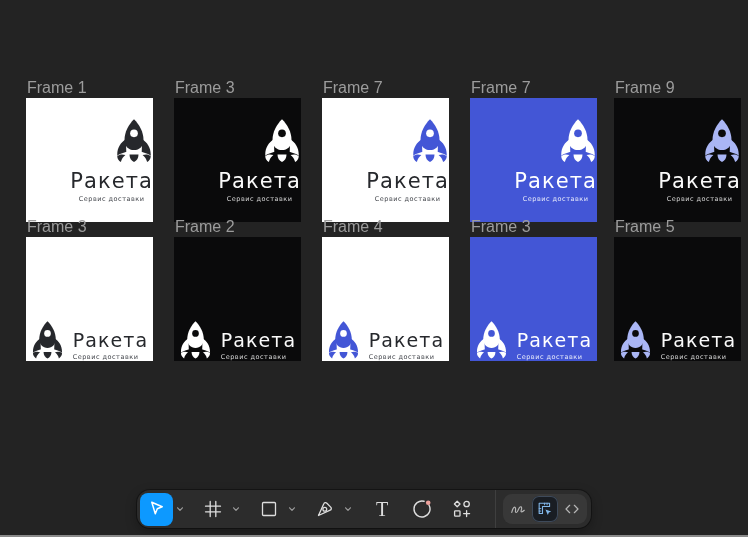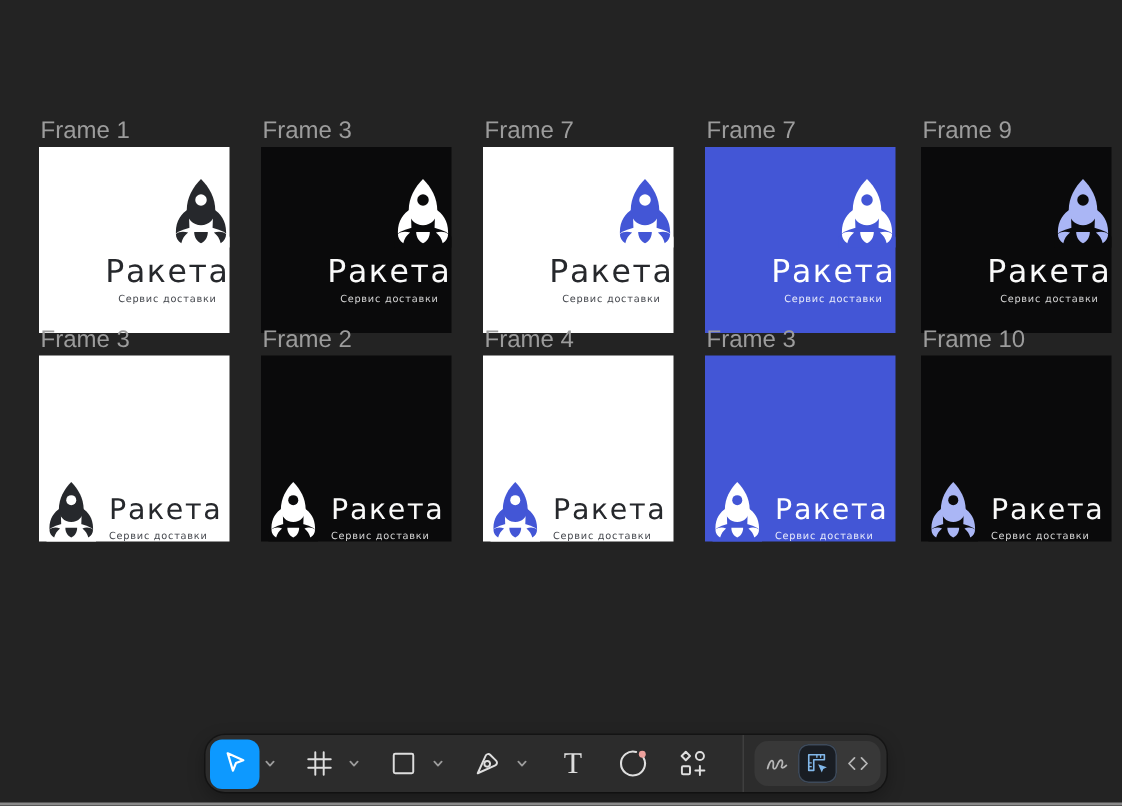--- a/index.html
+++ b/index.html
@@ -259,21 +259,21 @@
       <path class="lg" d="M87 82 C87 88 84 92.5 79 95.5 C77.5 89 74 84 69 80 C76 77.5 82.5 78.5 87 82 Z"></path>
     </svg>
     <div class="ltext">
       <div class="ltitle">Ракета</div>
       <div class="lsub">Сервис доставки</div>
     </div>
   </div>
 </div>
 
 <div class="frame c4 r1 horizontal" style="--fbg: #0a0a0b; --flogo: #aab6f5; --ftitle: #fafafa; --fsub: #d6d6d6;">
-  <div class="frame-label">Frame 10</div>
+  <div class="frame-label">Frame 5</div>
   <div class="logo">
     <svg class="rocket" viewBox="8 0 84 100" preserveAspectRatio="xMidYMid meet">
       <path class="lg" d="M50 1 C62 13 71 29 71 47 C71 60 62 69 50 69 C38 69 29 60 29 47 C29 29 38 13 50 1 Z"></path>
       <path class="lg" d="M32 45 C21 52 13 63 13 79 L13 91 C18 83 25 77.5 33 74.5 Z"></path>
       <path class="lg" d="M68 45 C79 52 87 63 87 79 L87 91 C82 83 75 77.5 67 74.5 Z"></path>
       <circle class="bgc" cx="50" cy="32" r="8.5"></circle>
       <ellipse class="bgc" cx="50" cy="98" rx="47" ry="27"></ellipse>
       <path class="lg" d="M40 79 L60 79 C60 87 56 93 50 95.5 C44 93 40 87 40 79 Z"></path>
       <path class="lg" d="M13 82 C13 88 16 92.5 21 95.5 C22.5 89 26 84 31 80 C24 77.5 17.5 78.5 13 82 Z"></path>
       <path class="lg" d="M87 82 C87 88 84 92.5 79 95.5 C77.5 89 74 84 69 80 C76 77.5 82.5 78.5 87 82 Z"></path>

